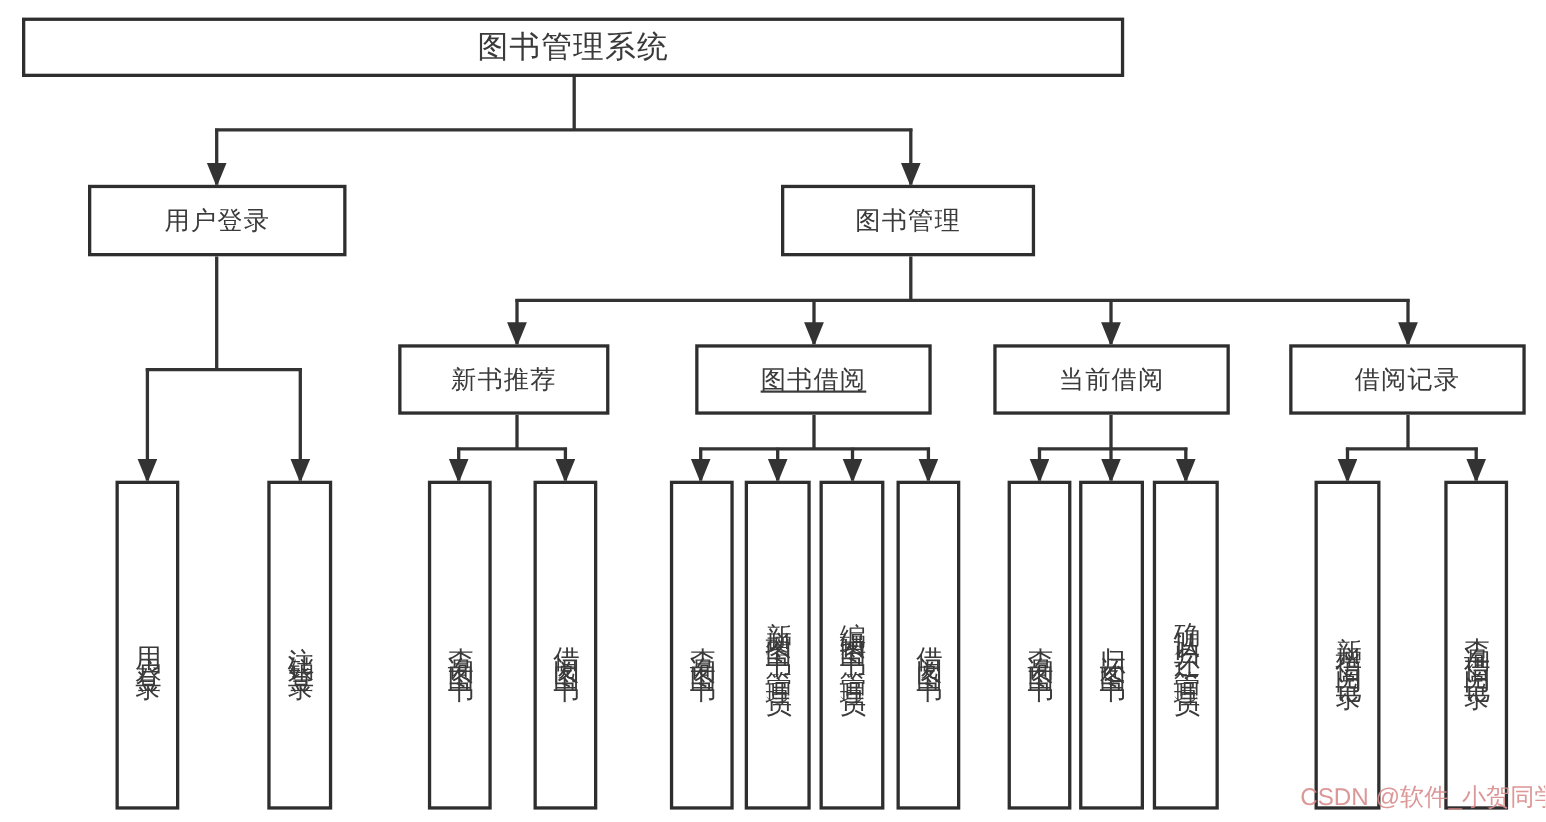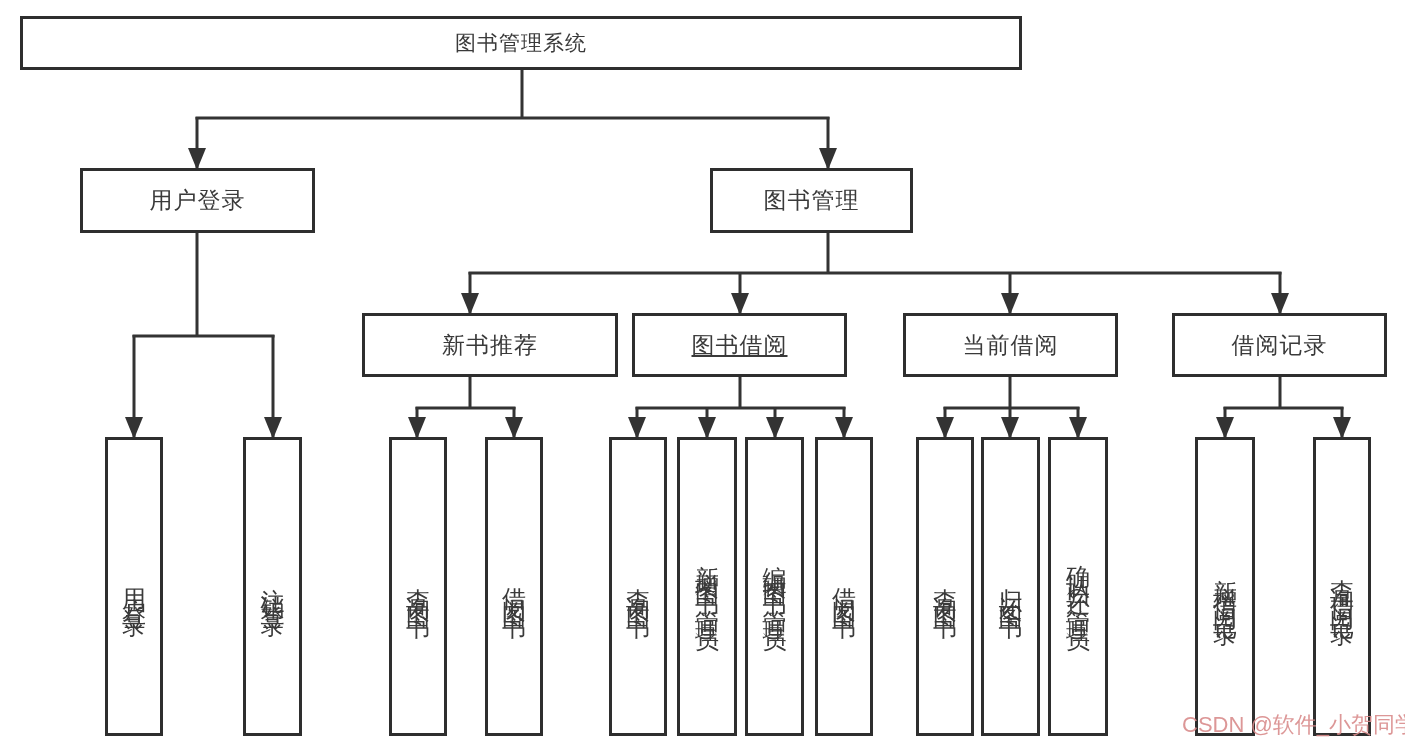--- a/index.html
+++ b/index.html
@@ -27,28 +27,28 @@
     box-sizing: border-box;
     border: 3px solid #2e2e2e;
     background: #ffffff;
     display: flex;
     align-items: center;
     justify-content: center;
     color: #3a3a3a;
     z-index: 2;
   }
   .node.h { font-size: 23px; letter-spacing: 1px; }
-  #node-root { left: 20px; top: 16px; width: 1002px; height: 54px; font-size: 21px; }
+  #node-root { left: 20px; top: 16px; width: 1002px; height: 54px; font-size: 28px; }
 
   
   #node-user-login     { left: 80px;  top: 168px; width: 235px; height: 65px; }
-  #node-book-management{ left: 710px; top: 168px; width: 203px; height: 65px; }
+  #node-book-management{ left: 710px; top: 168px; width: 231px; height: 65px; }
 
   
-  #node-new-book-recommend { left: 362px;  top: 313px; width: 256px; height: 64px; }
+  #node-new-book-recommend { left: 362px;  top: 313px; width: 192px; height: 64px; }
   #node-book-borrowing     { left: 632px;  top: 313px; width: 215px; height: 64px; text-decoration: underline; }
   #node-current-borrowing  { left: 903px;  top: 313px; width: 215px; height: 64px; }
   #node-borrowing-records  { left: 1172px; top: 313px; width: 215px; height: 64px; }
 
   
   .leaf { top: 437px; height: 299px; }
   .leaf span {
     writing-mode: vertical-rl;
     font-size: 24px;
     letter-spacing: 9px;

